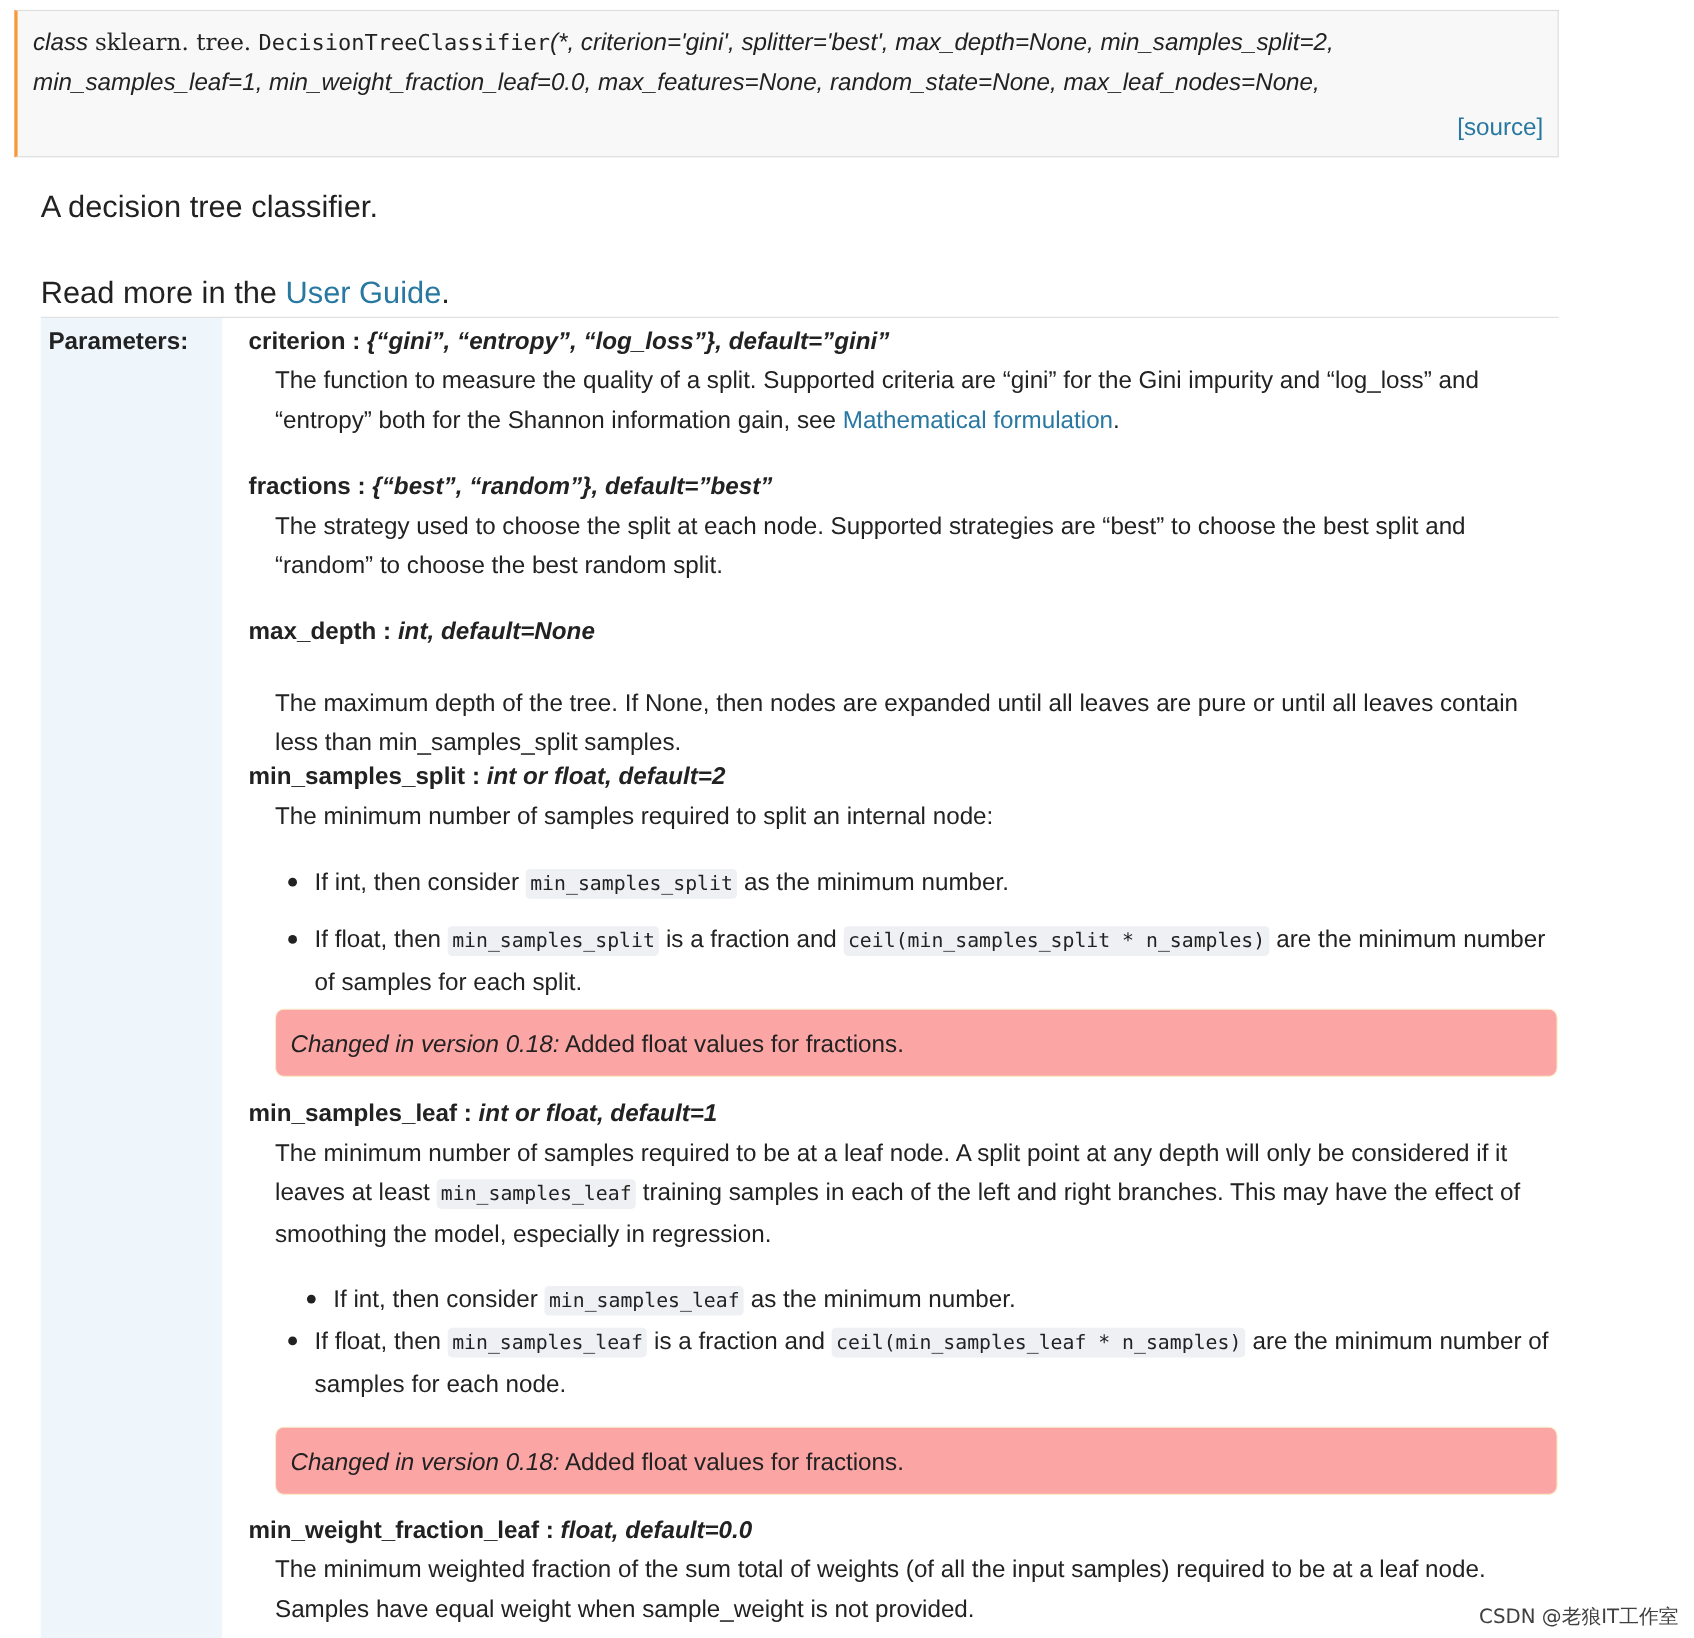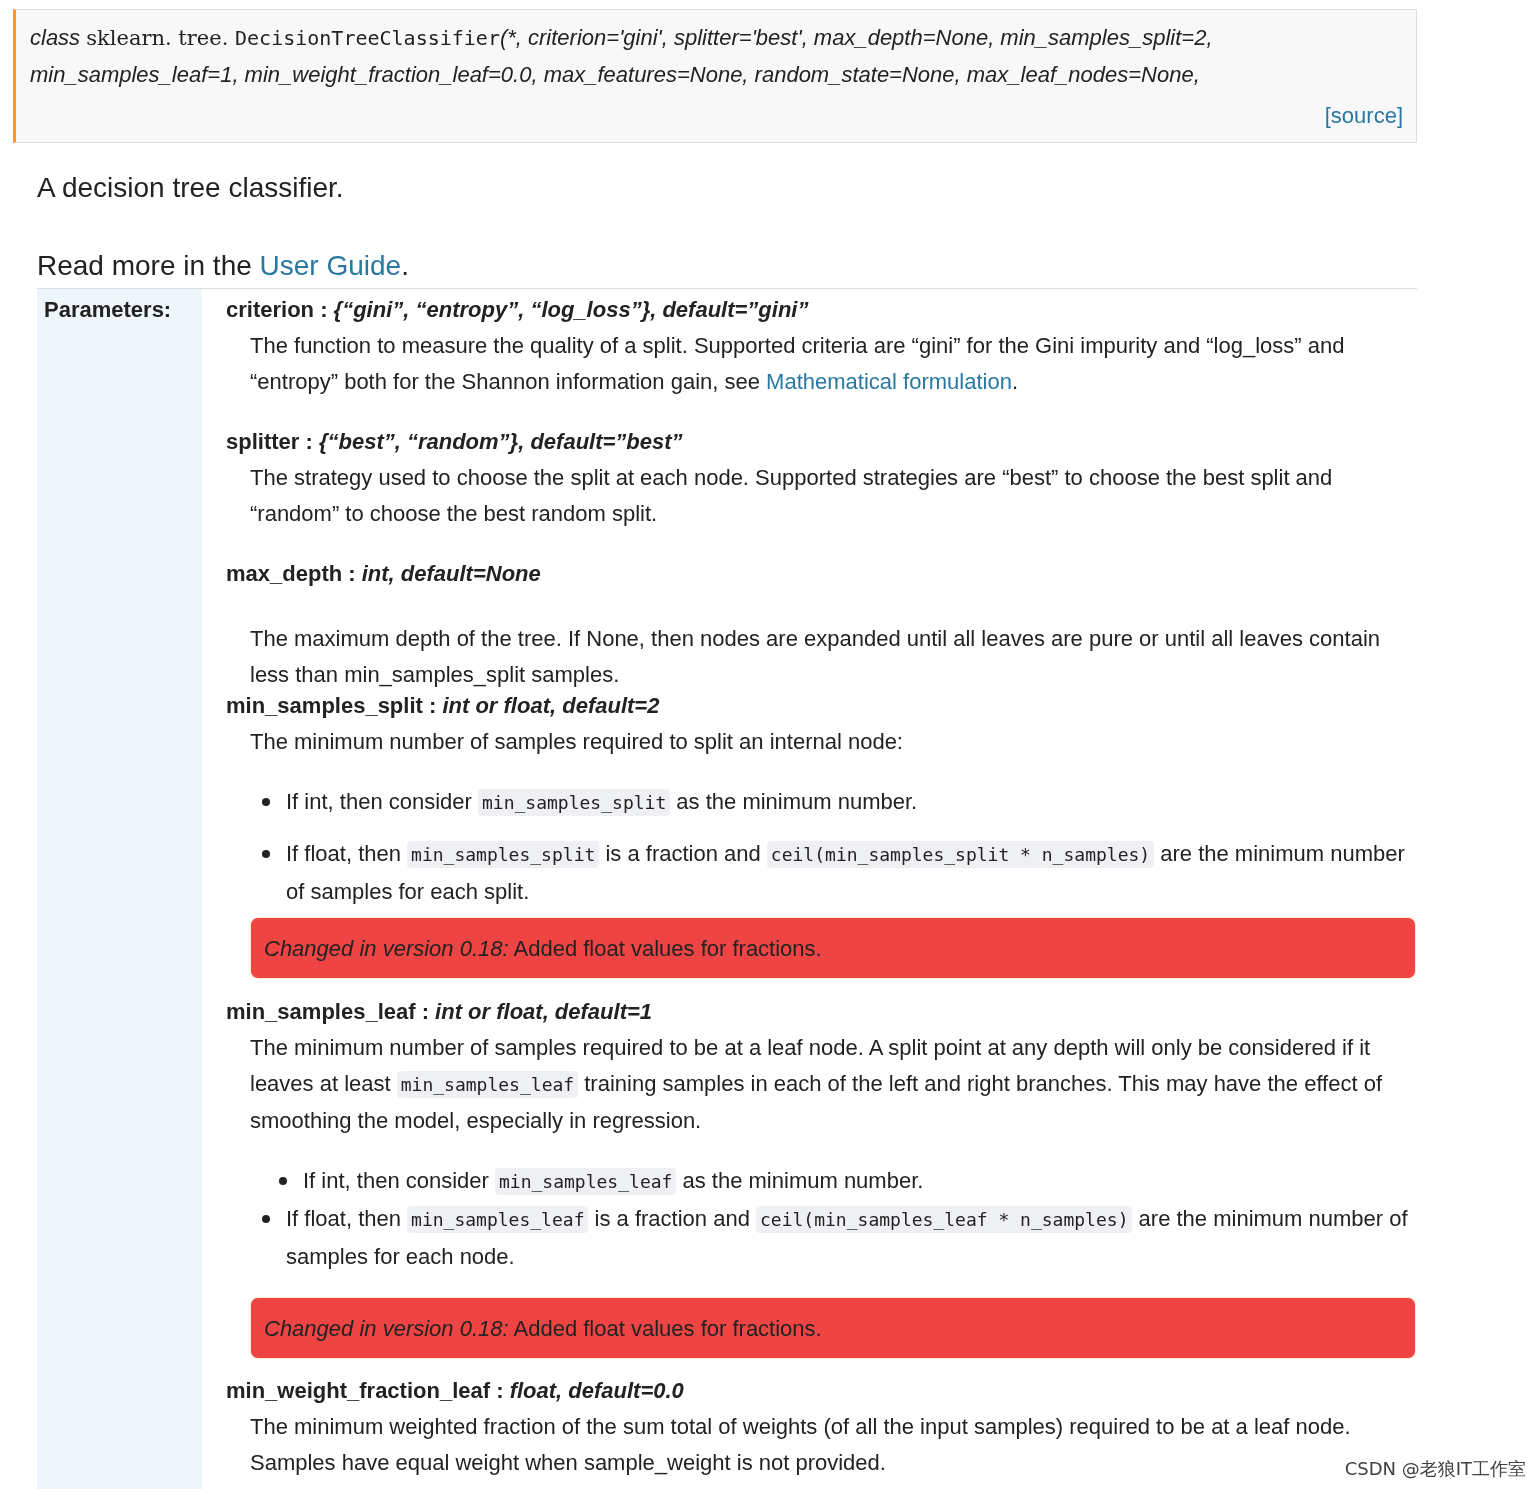--- a/index.html
+++ b/index.html
@@ -47,21 +47,21 @@
     .bullet::before {
       content: ""; position: absolute; left: -24px; top: 15px; width: 8px; height: 8px;
       border-radius: 50%; background: #222;
     }
     code {
       font-family: "DejaVu Sans Mono", "Liberation Mono", monospace; font-size: 18px;
       background: #eef0f3; border-radius: 4px; padding: 3px 4px;
     }
     .note {
       position: absolute; left: 250px; width: 1166px; height: 62px; box-sizing: border-box;
-      background: #ef4444; border: 1px solid #f8ebc6; border-radius: 8px;
+      background: #fca5a5; border: 1px solid #f8ebc6; border-radius: 8px;
       padding: 0 13px; font-size: 22px; line-height: 62px;
     }
     .note em { font-style: italic; }
     .watermark {
       position: absolute; right: 14px; bottom: 8px; font-size: 18px; color: #404040;
       font-family: "DejaVu Sans", sans-serif;
     }
   </style>
 </head>
 <body>
@@ -85,21 +85,21 @@
 <div class="params-label">Parameters:</div>
 
 <div class="param-head" style="top:295px;">
   <span>criterion</span><span> : </span><span class="type">{“gini”, “entropy”, “log_loss”}, default=”gini”</span>
 </div>
 <div class="desc" style="top:328px;">
   <span>The function to measure the quality of a split. Supported criteria are “gini” for the Gini impurity and “log_loss” and “entropy” both for the Shannon information gain, see </span><a class="link">Mathematical formulation</a><span>.</span>
 </div>
 
 <div class="param-head" style="top:427px;">
-  <span>splitter</span><span> : </span><span class="type">{“best”, “random”}, default=”best”</span>
+  <span>fractions</span><span> : </span><span class="type">{“best”, “random”}, default=”best”</span>
 </div>
 <div class="desc" style="top:460px;">The strategy used to choose the split at each node. Supported strategies are “best” to choose the best split and “random” to choose the best random split.</div>
 
 <div class="param-head" style="top:559px;">
   <span>max_depth</span><span> : </span><span class="type">int, default=None</span>
 </div>
 <div class="desc" style="top:621px;">The maximum depth of the tree. If None, then nodes are expanded until all leaves are pure or until all leaves contain less than min_samples_split samples.</div>
 
 <div class="param-head" style="top:691px;">
   <span>min_samples_split</span><span> : </span><span class="type">int or float, default=2</span>

